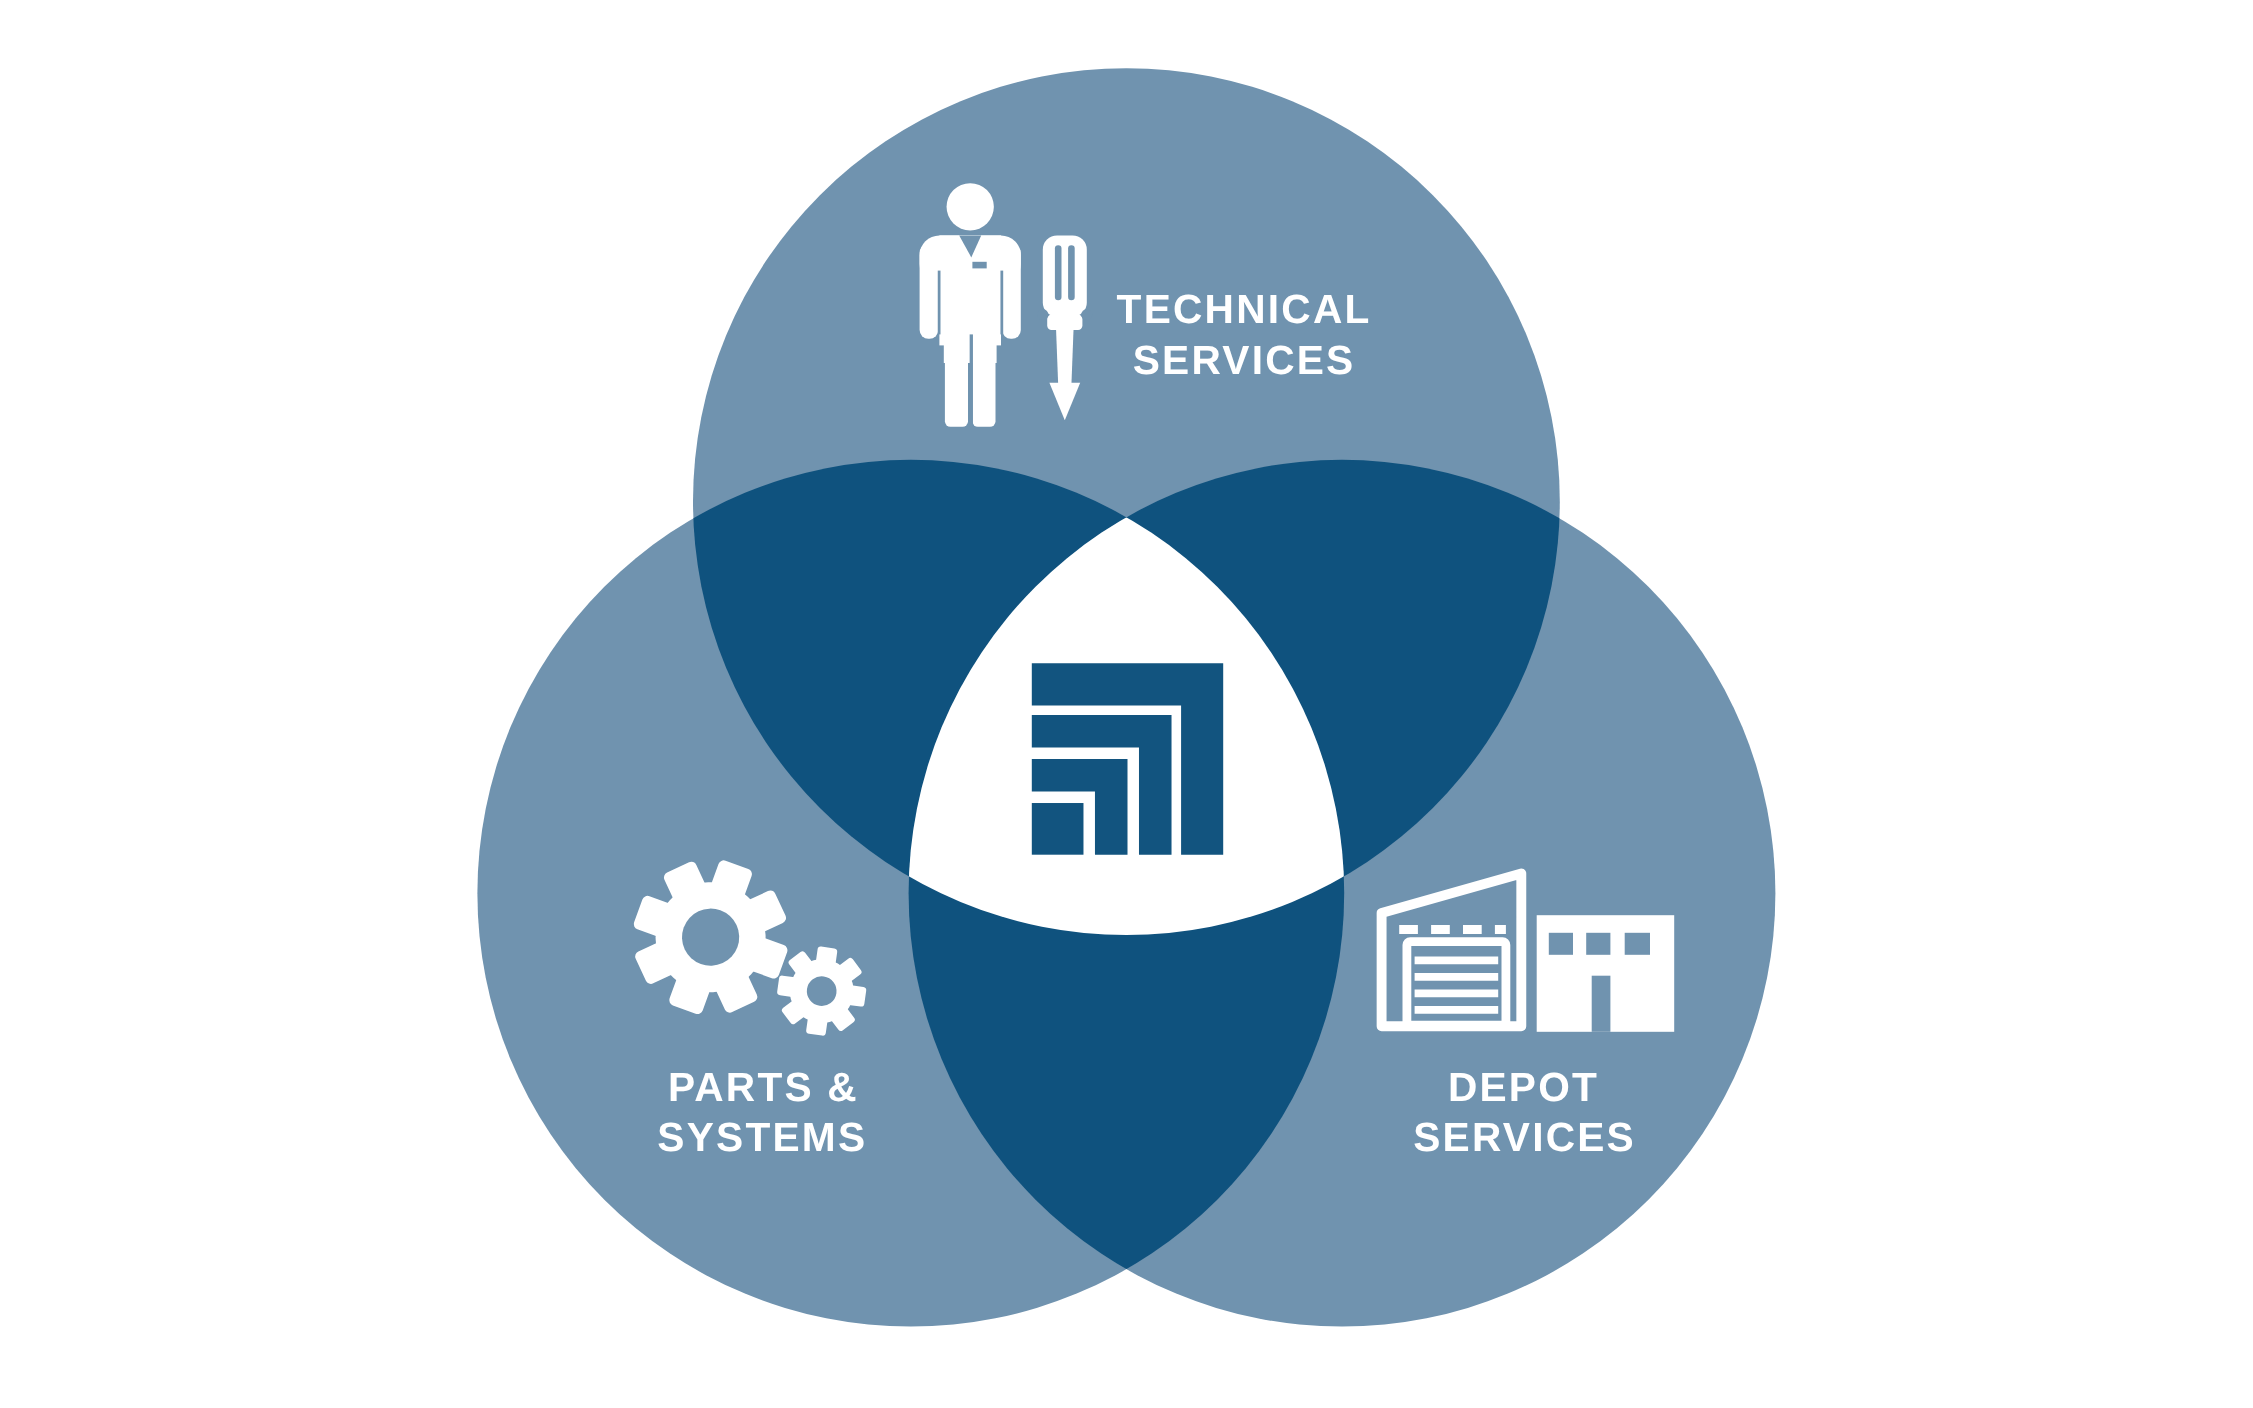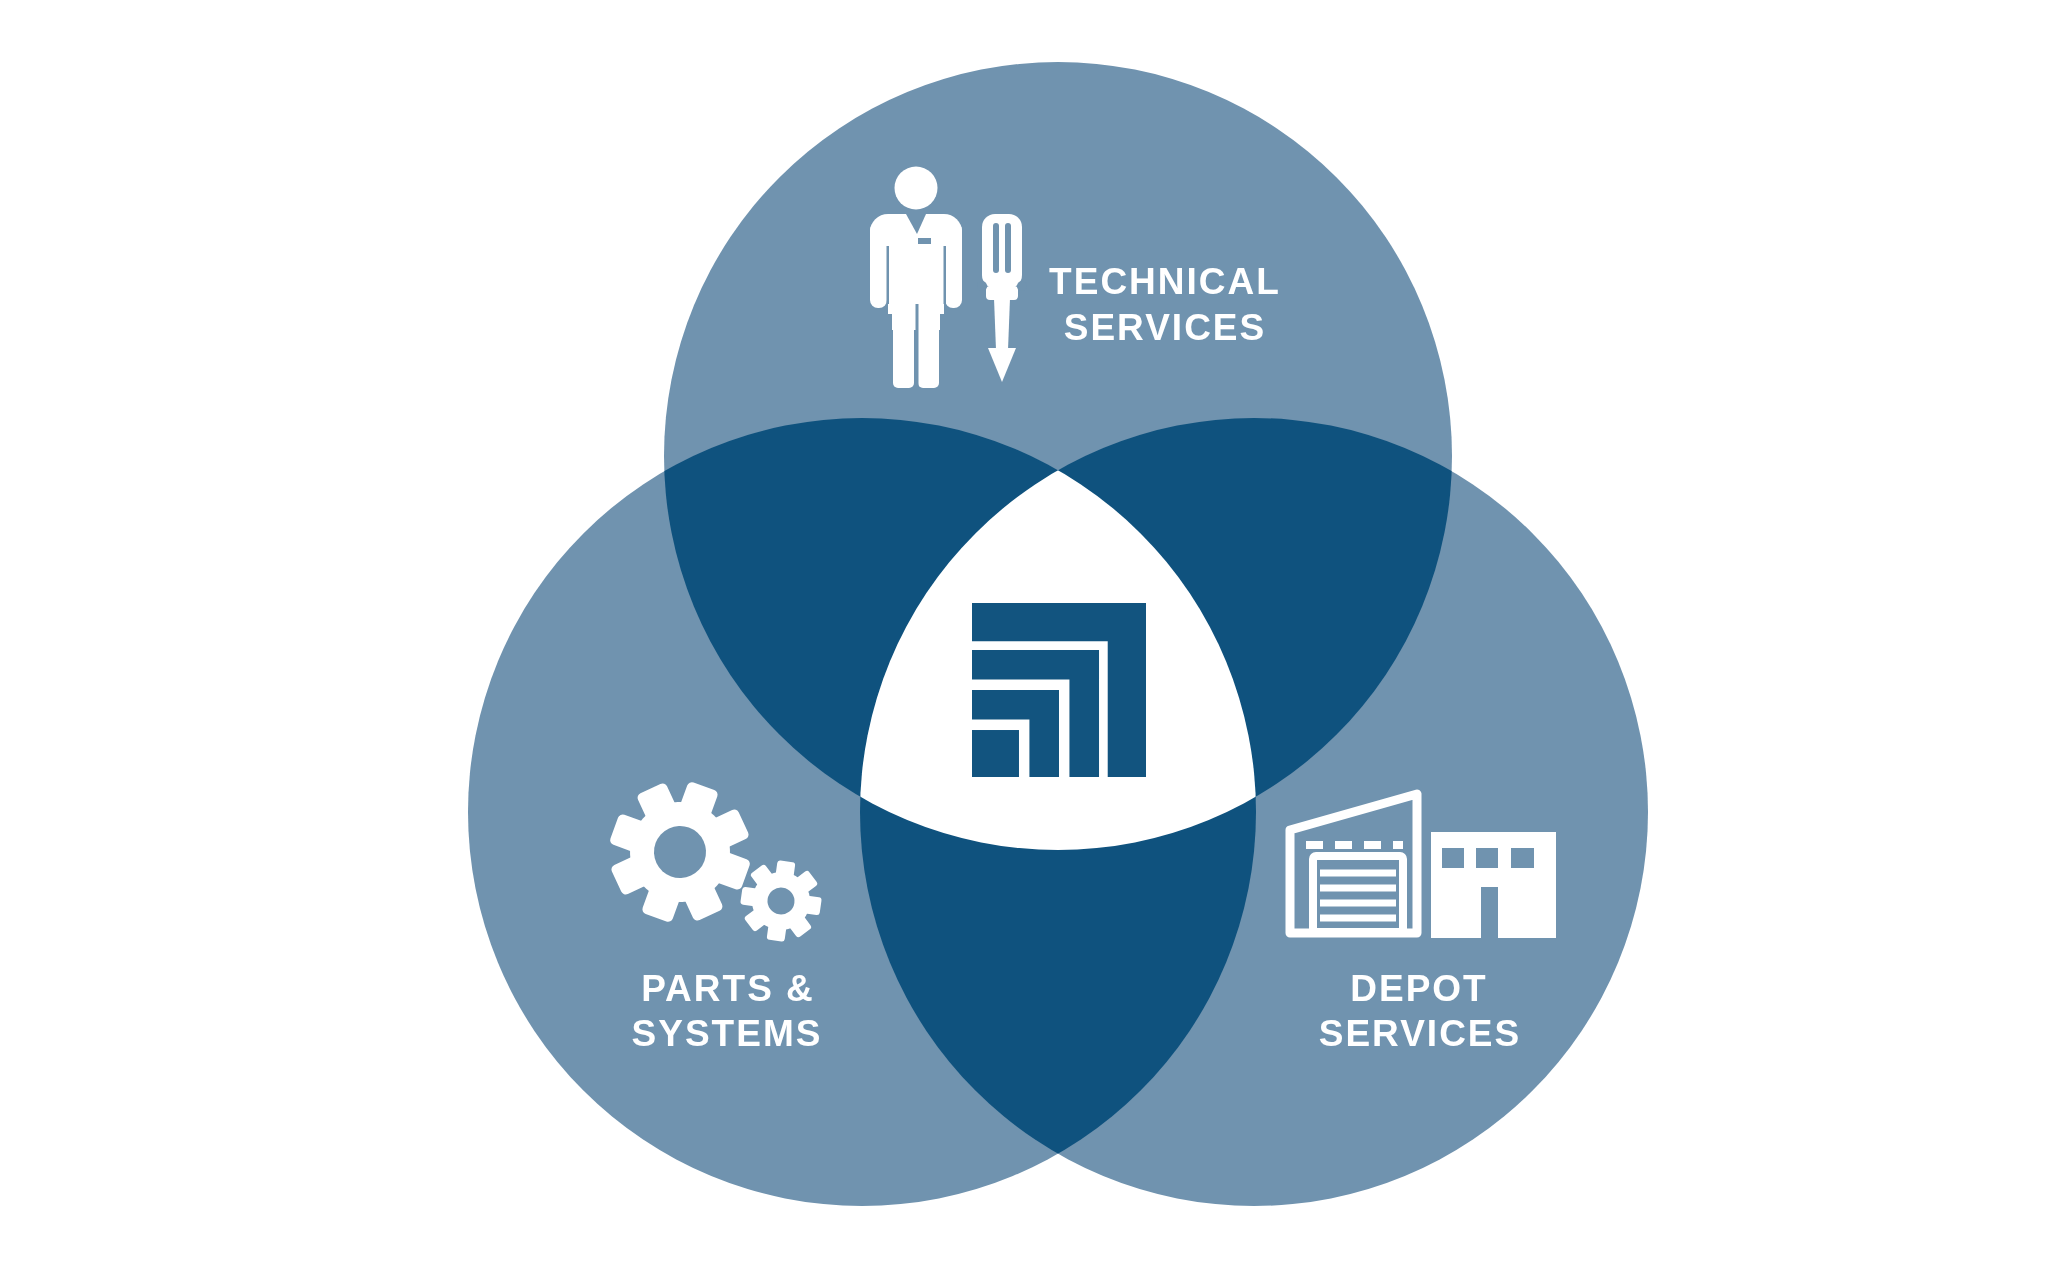--- a/index.html
+++ b/index.html
@@ -7,21 +7,20 @@
     padding: 0;
     background: #ffffff;
     font-family: "Liberation Sans", sans-serif;
   }
   .canvas {
     position: relative;
     width: 1952px;
     height: 1280px;
     background: var(--c-background, #ffffff);
     overflow: hidden;
-    margin-left: 34px;
   }
   .canvas svg { display: block; }
   text.segment-label {
     font-family: "Liberation Sans", "DejaVu Sans", sans-serif;
     font-weight: bold;
     font-size: 37px;
     letter-spacing: 2px;
     fill: var(--c-icon_white, #ffffff);
   }
 </style>

